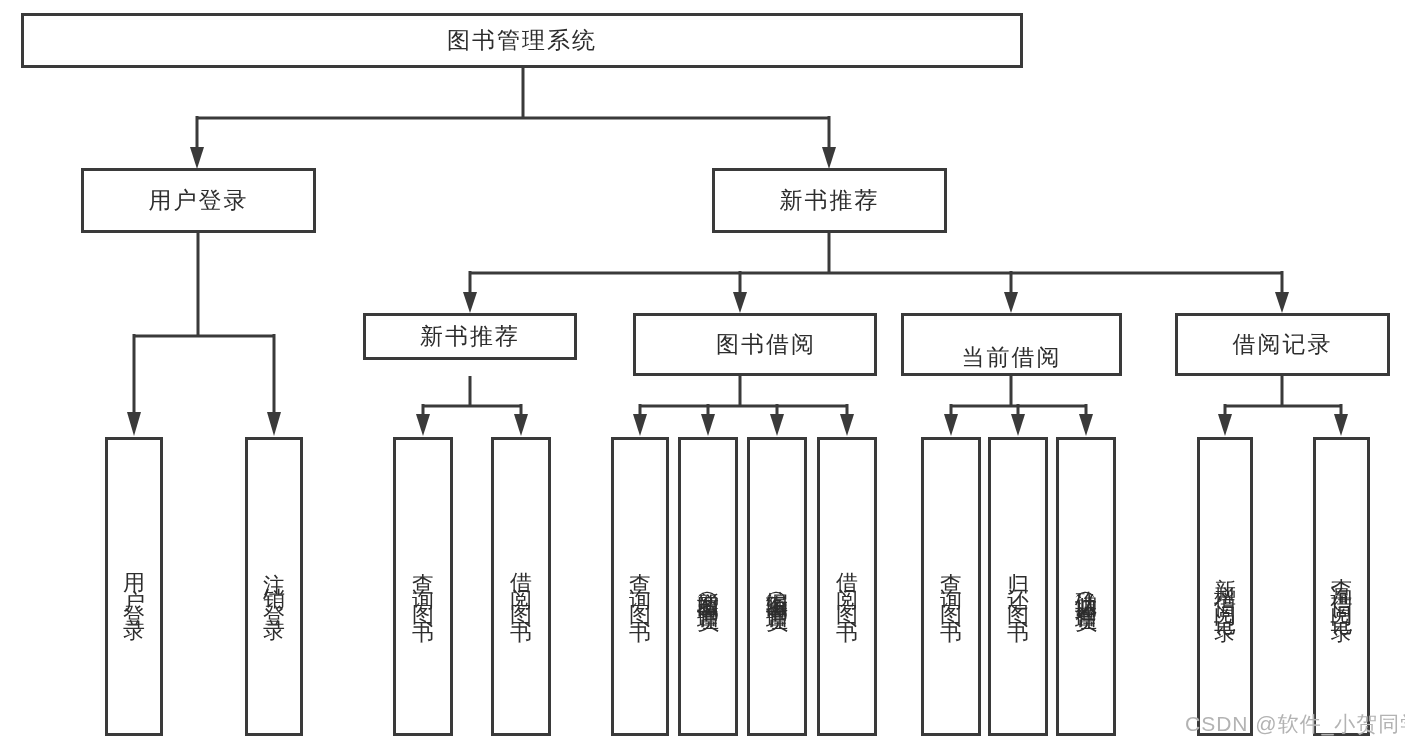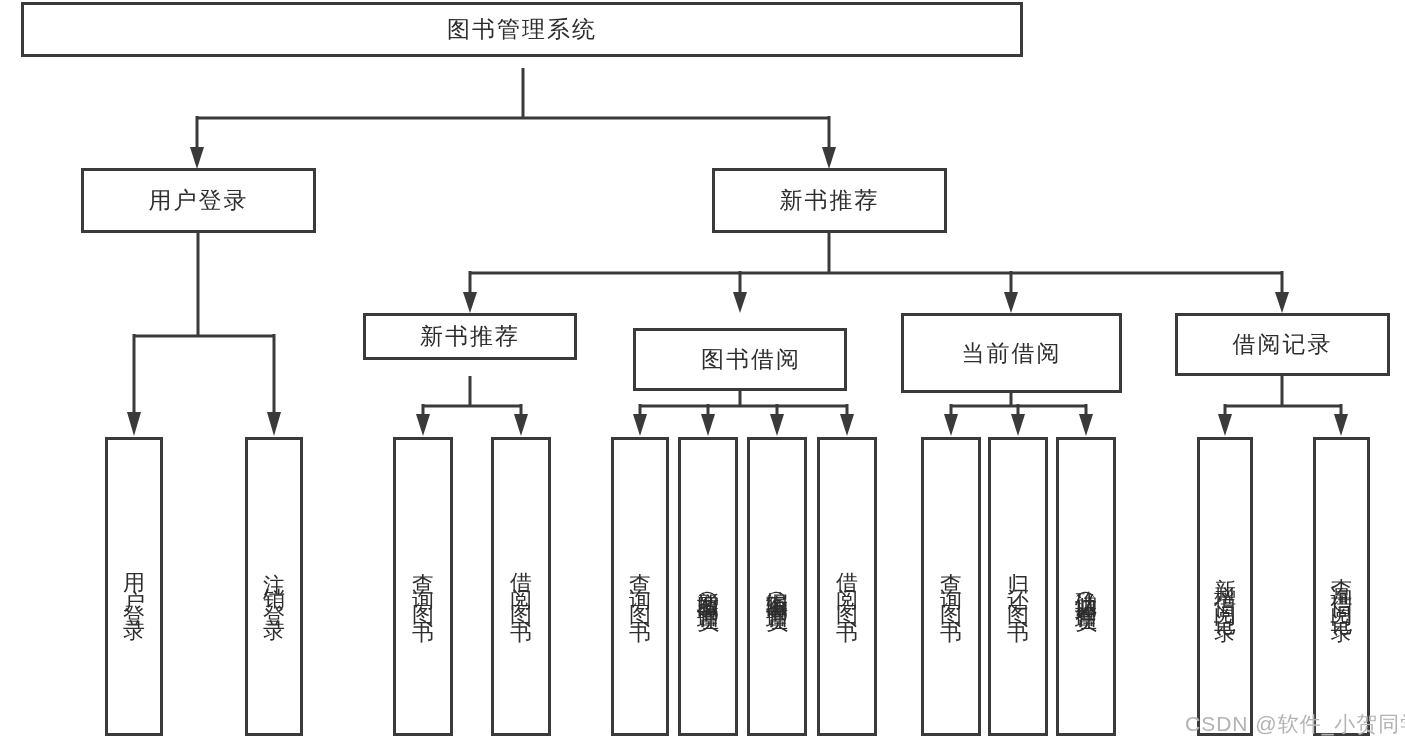--- a/index.html
+++ b/index.html
@@ -71,38 +71,38 @@
       <polygon points="1011,414 1025,414 1018,436"></polygon>
       <polygon points="1079,414 1093,414 1086,436"></polygon>
     </g>
     <g>
       <path d="M1282,376 V406 M1224,406 H1342 M1225,404 V417 M1341,404 V417"></path>
       <polygon points="1218,414 1232,414 1225,436"></polygon>
       <polygon points="1334,414 1348,414 1341,436"></polygon>
     </g>
   </svg>
 
-  <div class="node" style="left:21px;top:2px;width:1002px;height:55px;">
+  <div class="node" style="left:21px;top:13px;width:1002px;height:55px;">
     <span class="hlabel">图书管理系统</span>
   </div>
 
   <div class="node" style="left:81px;top:168px;width:235px;height:65px;">
     <span class="hlabel">用户登录</span>
   </div>
   <div class="node" style="left:712px;top:168px;width:235px;height:65px;">
     <span class="hlabel">新书推荐</span>
   </div>
 
   <div class="node" style="left:363px;top:313px;width:214px;height:47px;">
     <span class="hlabel">新书推荐</span>
   </div>
-  <div class="node" style="left:633px;top:328px;width:214px;height:63px;padding-left:22px;">
+  <div class="node" style="left:633px;top:313px;width:244px;height:63px;padding-left:22px;">
     <span class="hlabel">图书借阅</span>
   </div>
-  <div class="node" style="left:901px;top:313px;width:221px;height:80px;">
+  <div class="node" style="left:901px;top:313px;width:221px;height:63px;align-items:flex-end;">
     <span class="hlabel">当前借阅</span>
   </div>
   <div class="node" style="left:1175px;top:313px;width:215px;height:63px;">
     <span class="hlabel">借阅记录</span>
   </div>
 
   <div class="node leaf" style="left:105px;width:58px;">
     <span class="vlabel ls4">用户登录</span>
   </div>
   <div class="node leaf" style="left:245px;width:58px;">

